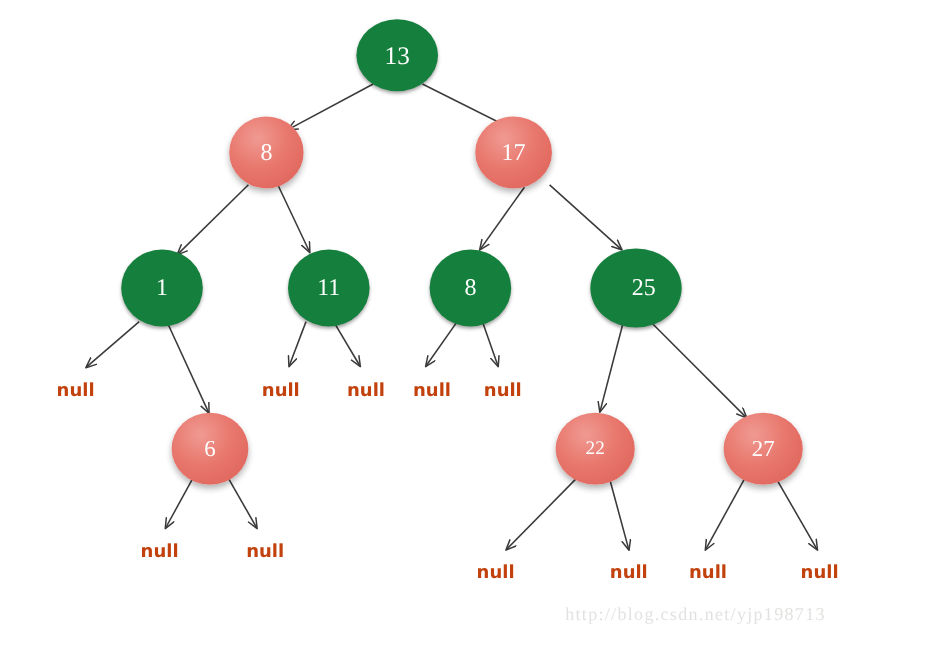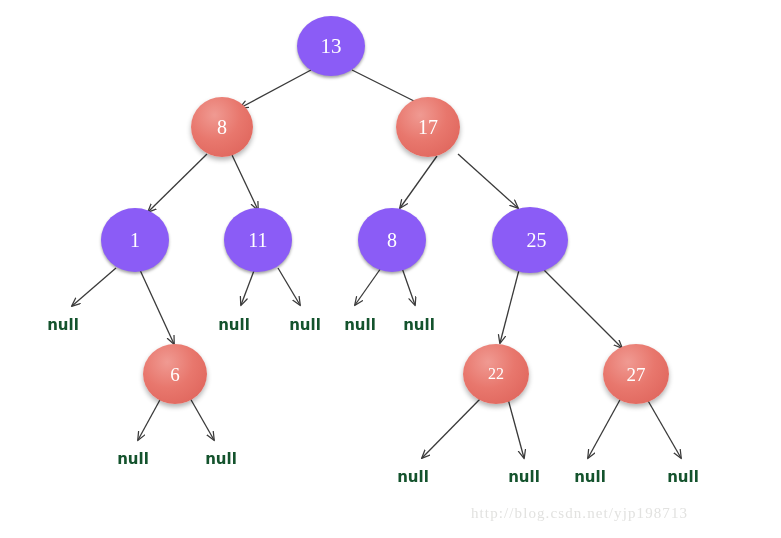--- a/index.html
+++ b/index.html
@@ -31,33 +31,33 @@
     display: flex;
     align-items: center;
     justify-content: center;
     color: #ffffff;
     font-family: "Liberation Serif", serif;
     line-height: 1;
     user-select: none;
     z-index: 3;
   }
   .node-black {
-    background: #8b5cf6;
+    background: #15803d;
     box-shadow: 0 2px 3px rgba(0,0,0,0.35);
   }
   .node-red {
     background: radial-gradient(circle at 38% 30%, #f09a92 0%, #e8776d 45%, #dc5f56 100%);
     box-shadow: 0 3px 5px rgba(0,0,0,0.30);
   }
   .node-label {
     pointer-events: none;
   }
   .nullbox {
     position: absolute;
-    color: #14532d;
+    color: #c2410c;
     font-family: "DejaVu Sans", sans-serif;
     font-weight: bold;
     font-size: 15px;
     white-space: nowrap;
     transform: translate(-50%, -50%);
     user-select: none;
     z-index: 3;
   }
   .watermark {
     position: absolute;
@@ -111,21 +111,21 @@
       </div>
       <div class="node node-red" style="left: 191px; top: 97px; width: 62px; height: 60px;">
         <span class="node-label" style="font-size: 20px;">8</span>
       </div>
       <div class="node node-red" style="left: 396px; top: 97px; width: 64px; height: 60px;">
         <span class="node-label" style="font-size: 20px;">17</span>
       </div>
       <div class="node node-black" style="left: 101px; top: 208px; width: 68px; height: 64px;">
         <span class="node-label" style="font-size: 20px;">1</span>
       </div>
-      <div class="node node-black" style="left: 224px; top: 208px; width: 68px; height: 64px;">
+      <div class="node node-black" style="left: 240px; top: 208px; width: 68px; height: 64px;">
         <span class="node-label" style="font-size: 20px;">11</span>
       </div>
       <div class="node node-black" style="left: 358px; top: 208px; width: 68px; height: 64px;">
         <span class="node-label" style="font-size: 20px;">8</span>
       </div>
       <div class="node node-black" style="left: 492px; top: 207px; width: 76px; height: 66px;">
         <span class="node-label" style="font-size: 20px; margin-left: 13px;">25</span>
       </div>
       <div class="node node-red" style="left: 143px; top: 344px; width: 64px; height: 60px;">
         <span class="node-label" style="font-size: 19px;">6</span>

